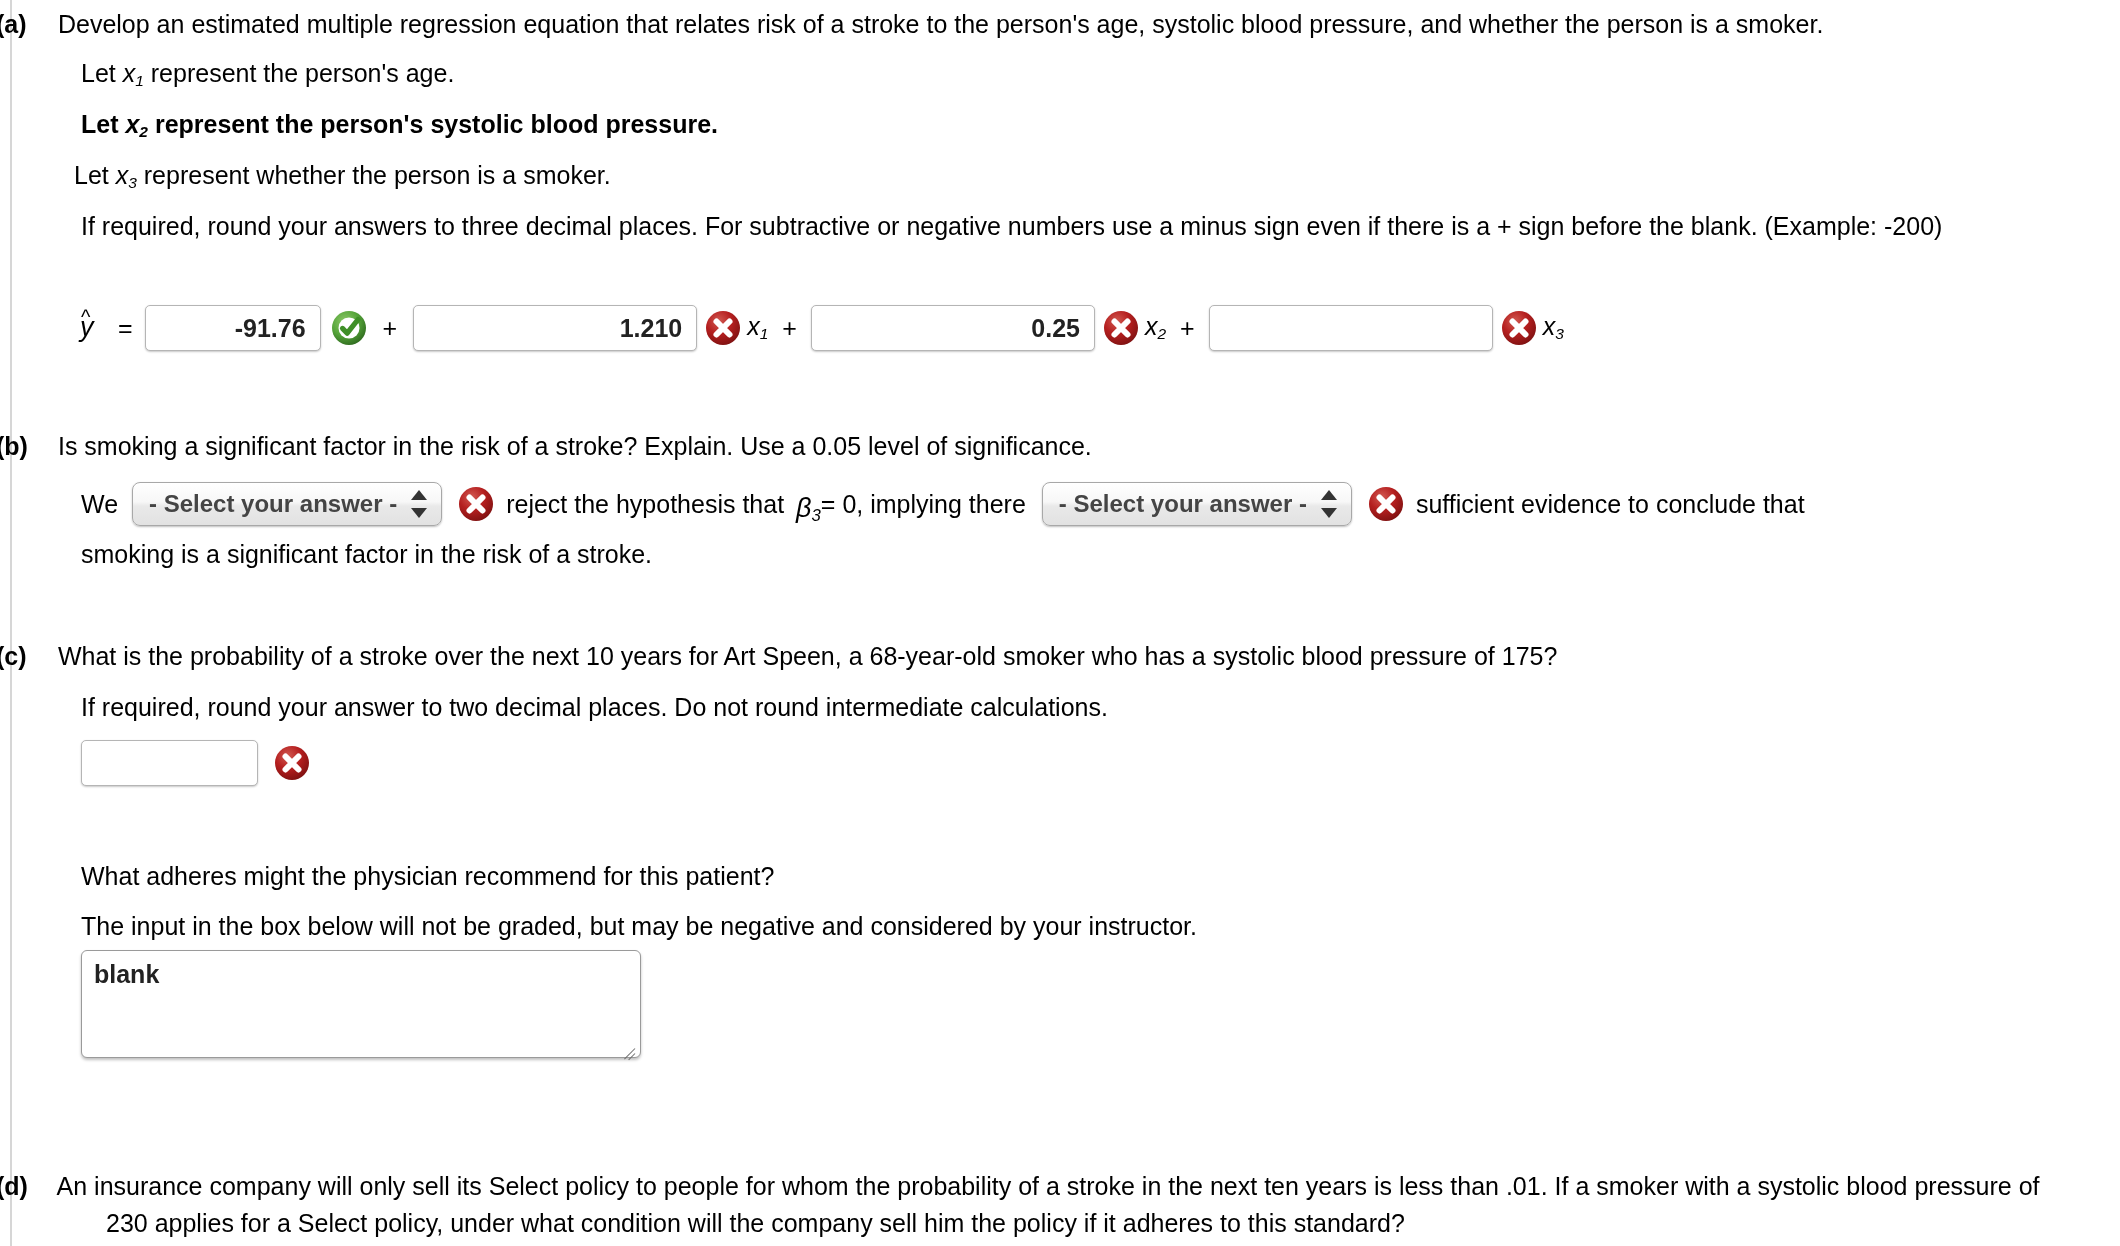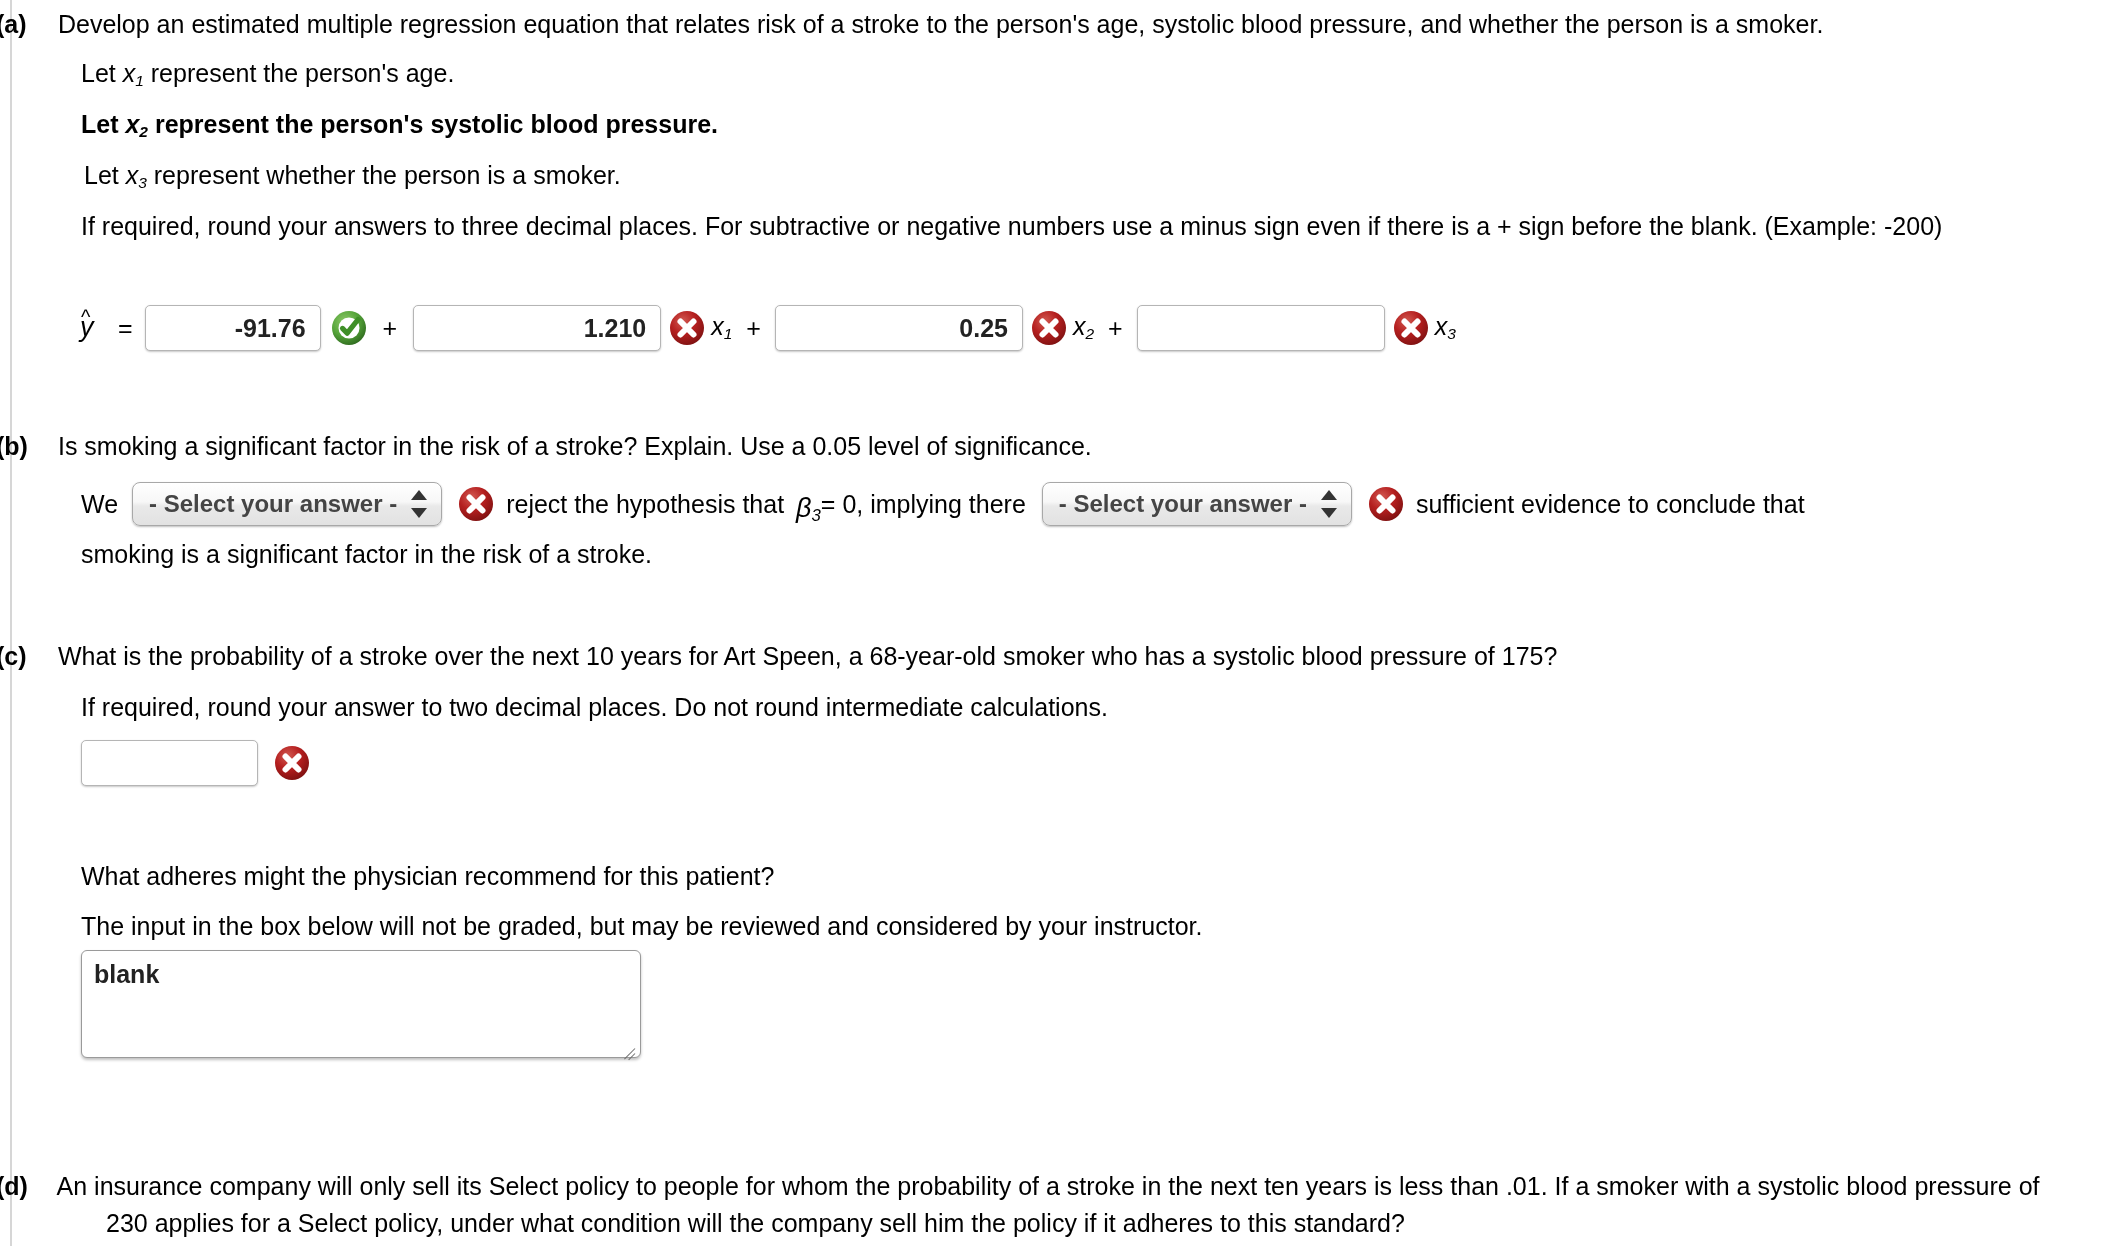--- a/index.html
+++ b/index.html
@@ -75,21 +75,21 @@
     text-align: right;
     font-weight: bold;
     font-size: 25px;
     color: #222;
     padding: 0 14px;
     line-height: 44px;
     font-family: "Liberation Sans", sans-serif;
     outline: none;
   }
   .ansbox.w-const { width: 176px; }
-  .ansbox.w-coef  { width: 248px; }
+  .ansbox.w-coef  { width: 284px; }
   .ansbox.w-c     { width: 177px; text-align: left; }
 
   
   .status-icon {
     display: inline-block;
     vertical-align: middle;
     width: 36px;
     height: 36px;
     position: relative;
     border-radius: 50%;
@@ -208,21 +208,21 @@
     </div>
 
     <div class="q-line" style="position:absolute; left:81px; top:55px;">
       <span>Let </span><span class="var">x</span><sub class="vsub">1</sub><span> represent the person's age.</span>
     </div>
 
     <div class="q-line" style="position:absolute; left:81px; top:106px;font-weight:bold;">
       <span>Let </span><span class="var">x</span><sub class="vsub">2</sub><span> represent the person's systolic blood pressure.</span>
     </div>
 
-    <div class="q-line" style="position:absolute; left:84px; top:157px;">
+    <div class="q-line" style="position:absolute; left:74px; top:157px;">
       <span>Let </span><span class="var">x</span><sub class="vsub">3</sub><span> represent whether the person is a smoker.</span>
     </div>
 
     <div class="q-line" style="position:absolute; left:81px; top:208px; width:1975px;">If required, round your answers to three decimal places. For subtractive or negative numbers use a minus sign even if there is a + sign before the blank. (Example: -200)</div>
 
     <div class="eqline" style="position:absolute; left:80px; top:305px;">
 
       <span class="yhat" style="width:28px; display:inline-block;">
         <span class="hat">^</span>
         <span style="visibility:hidden">ŷ</span>
@@ -358,21 +358,21 @@
       <span class="status-icon" style="margin-left:16px;">
         <svg viewBox="0 0 36 36" aria-hidden="true">
           <circle cx="18" cy="18" r="17" fill="url(#rg)"></circle>
           <path d="M11.5 11.5 L24.5 24.5 M24.5 11.5 L11.5 24.5" stroke="#ffffff" stroke-width="6" stroke-linecap="round"></path>
         </svg>
       </span>
     </div>
 
     <div class="q-line" style="position:absolute; left:81px; top:858px;">What adheres might the physician recommend for this patient?</div>
 
-    <div class="q-line" style="position:absolute; left:81px; top:908px;">The input in the box below will not be graded, but may be reviewed and considered by your instructor.</div>
+    <div class="q-line" style="position:absolute; left:81px; top:908px;">The input in the box below will not be graded, but may be negative and considered by your instructor.</div>
 
     <div class="ta-wrap" style="position:absolute; left:81px; top:950px;">
       <textarea class="ta" style="">blank</textarea>
       <span class="ta-grip">
         <i style="width:15px; bottom:3px;"></i>
         <i style="width:9px;  bottom:-2px;"></i>
       </span>
     </div>
   </div>
 

